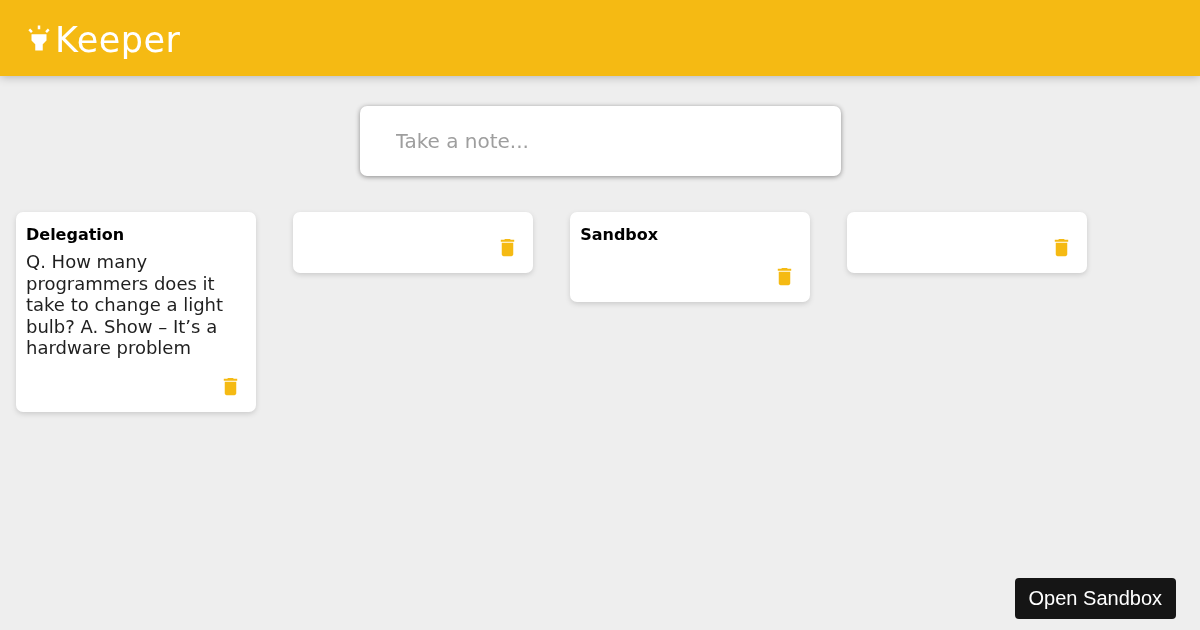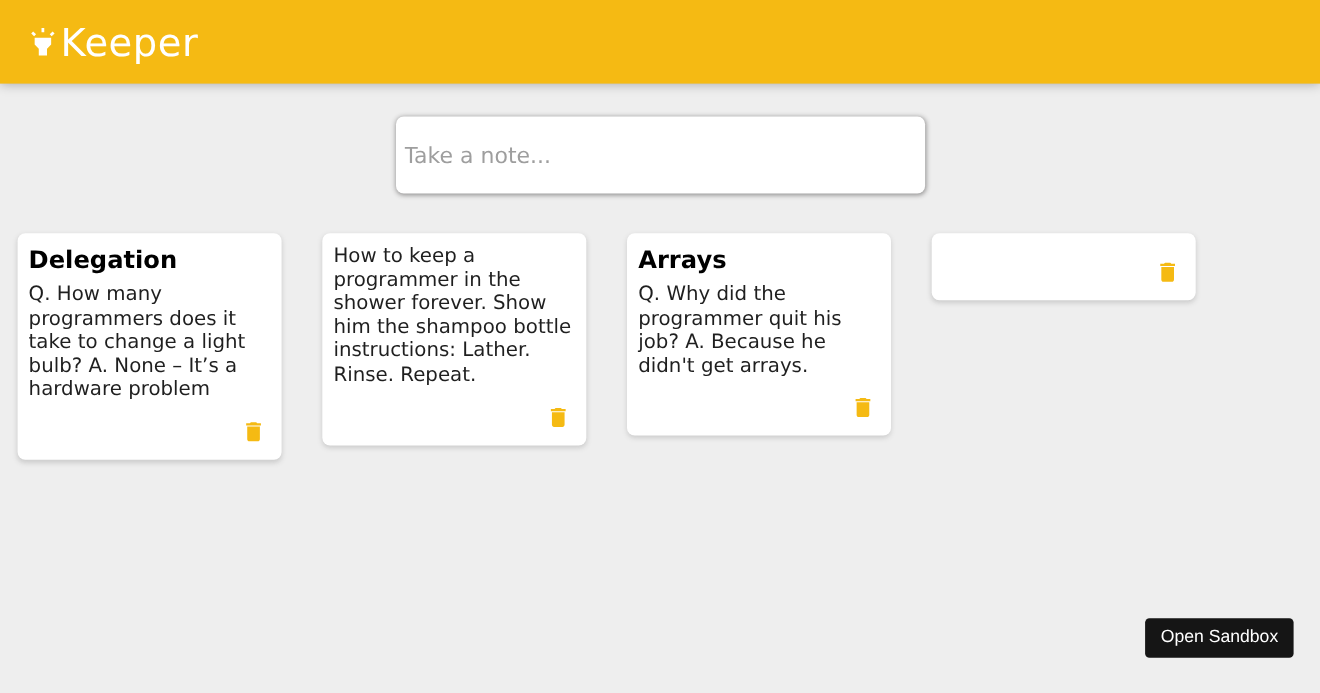--- a/index.html
+++ b/index.html
@@ -40,21 +40,21 @@
     letter-spacing: 0.5px;
     color: #fff;
   }
 
   
   .create-form {
     position: relative;
     width: 481px;
     margin: 30px auto 20px auto;
     background: #fff;
-    padding: 15px 8px;
+    padding: 15px 36px;
     border-radius: 7px;
     box-shadow: 0 1px 5px rgb(138,137,137);
   }
   .create-form input {
     width: 100%;
     border: none;
     outline: none;
     font-family: "DejaVu Sans", sans-serif;
     font-size: 20px;
     padding: 8px 0;
@@ -73,21 +73,21 @@
     flex-direction: column;
     vertical-align: top;
     background: var(--card-bg);
     border-radius: 7px;
     box-shadow: 0 2px 5px #ccc;
     padding: 10px;
     width: 240px;
     margin: 16px;
   }
   .note h1 {
-    font-size: 22px;
+    font-size: 16px;
     font-weight: bold;
     margin: 3px 0 7px 0;
     color: #000;
   }
   .note p {
     font-size: 18px;
     line-height: 1.2;
     margin-bottom: 2px;
     color: var(--text);
   }
@@ -99,28 +99,28 @@
     margin: 14px 4px 4px 0;
     padding: 0;
     line-height: 0;
   }
   .delete-btn svg { width: 23px; height: 23px; fill: var(--brand); }
 
   
   .sandbox-btn {
     position: absolute;
     right: 24px;
-    bottom: 32px;
+    bottom: 11px;
     background: var(--sandbox-bg);
     color: #fff;
     border: none;
     border-radius: 4px;
     padding: 9px 14px;
     font-family: "Liberation Sans", sans-serif;
-    font-size: 16px;
+    font-size: 20px;
     cursor: pointer;
   }
 </style>
 </head>
 <body>
 
 <header class="app-header">
   <div class="logo">
     <svg viewBox="0 0 24 24" aria-hidden="true">
       <path d="M6 14l3 3v5h6v-5l3-3V9H6v5zm5-12h2v3h-2V2zM3.5 5.88l1.41-1.41 2.12 2.12L5.62 8 3.5 5.88zm13.46.71l2.12-2.12 1.41 1.41L18.38 8l-1.42-1.41z"></path>
@@ -129,40 +129,38 @@
   </div>
 </header>
 
 <form class="create-form">
   <input type="text" placeholder="Take a note..." style="">
 </form>
 
 <div class="notes">
   <div class="note">
     <h1>Delegation</h1>
-    <p>Q. How many programmers does it take to change a light bulb? A. None – It’s a hardware problem</p>
+    <p>Q. How many programmers does it take to change a light bulb? A. Show – It’s a hardware problem</p>
     <button class="delete-btn" type="button">
       <svg viewBox="0 0 24 24" aria-hidden="true">
         <path d="M6 19c0 1.1.9 2 2 2h8c1.1 0 2-.9 2-2V7H6v12zM19 4h-3.5l-1-1h-5l-1 1H5v2h14V4z"></path>
       </svg>
     </button>
   </div>
 
   <div class="note">
-    <p>How to keep a programmer in the shower forever. Show him the shampoo bottle instructions: Lather. Rinse. Repeat.</p>
     <button class="delete-btn" type="button">
       <svg viewBox="0 0 24 24" aria-hidden="true">
         <path d="M6 19c0 1.1.9 2 2 2h8c1.1 0 2-.9 2-2V7H6v12zM19 4h-3.5l-1-1h-5l-1 1H5v2h14V4z"></path>
       </svg>
     </button>
   </div>
 
   <div class="note">
-    <h1>Arrays</h1>
-    <p>Q. Why did the programmer quit his job? A. Because he didn't get arrays.</p>
+    <h1>Sandbox</h1>
     <button class="delete-btn" type="button">
       <svg viewBox="0 0 24 24" aria-hidden="true">
         <path d="M6 19c0 1.1.9 2 2 2h8c1.1 0 2-.9 2-2V7H6v12zM19 4h-3.5l-1-1h-5l-1 1H5v2h14V4z"></path>
       </svg>
     </button>
   </div>
 
   <div class="note">
     <button class="delete-btn" type="button">
       <svg viewBox="0 0 24 24" aria-hidden="true">

